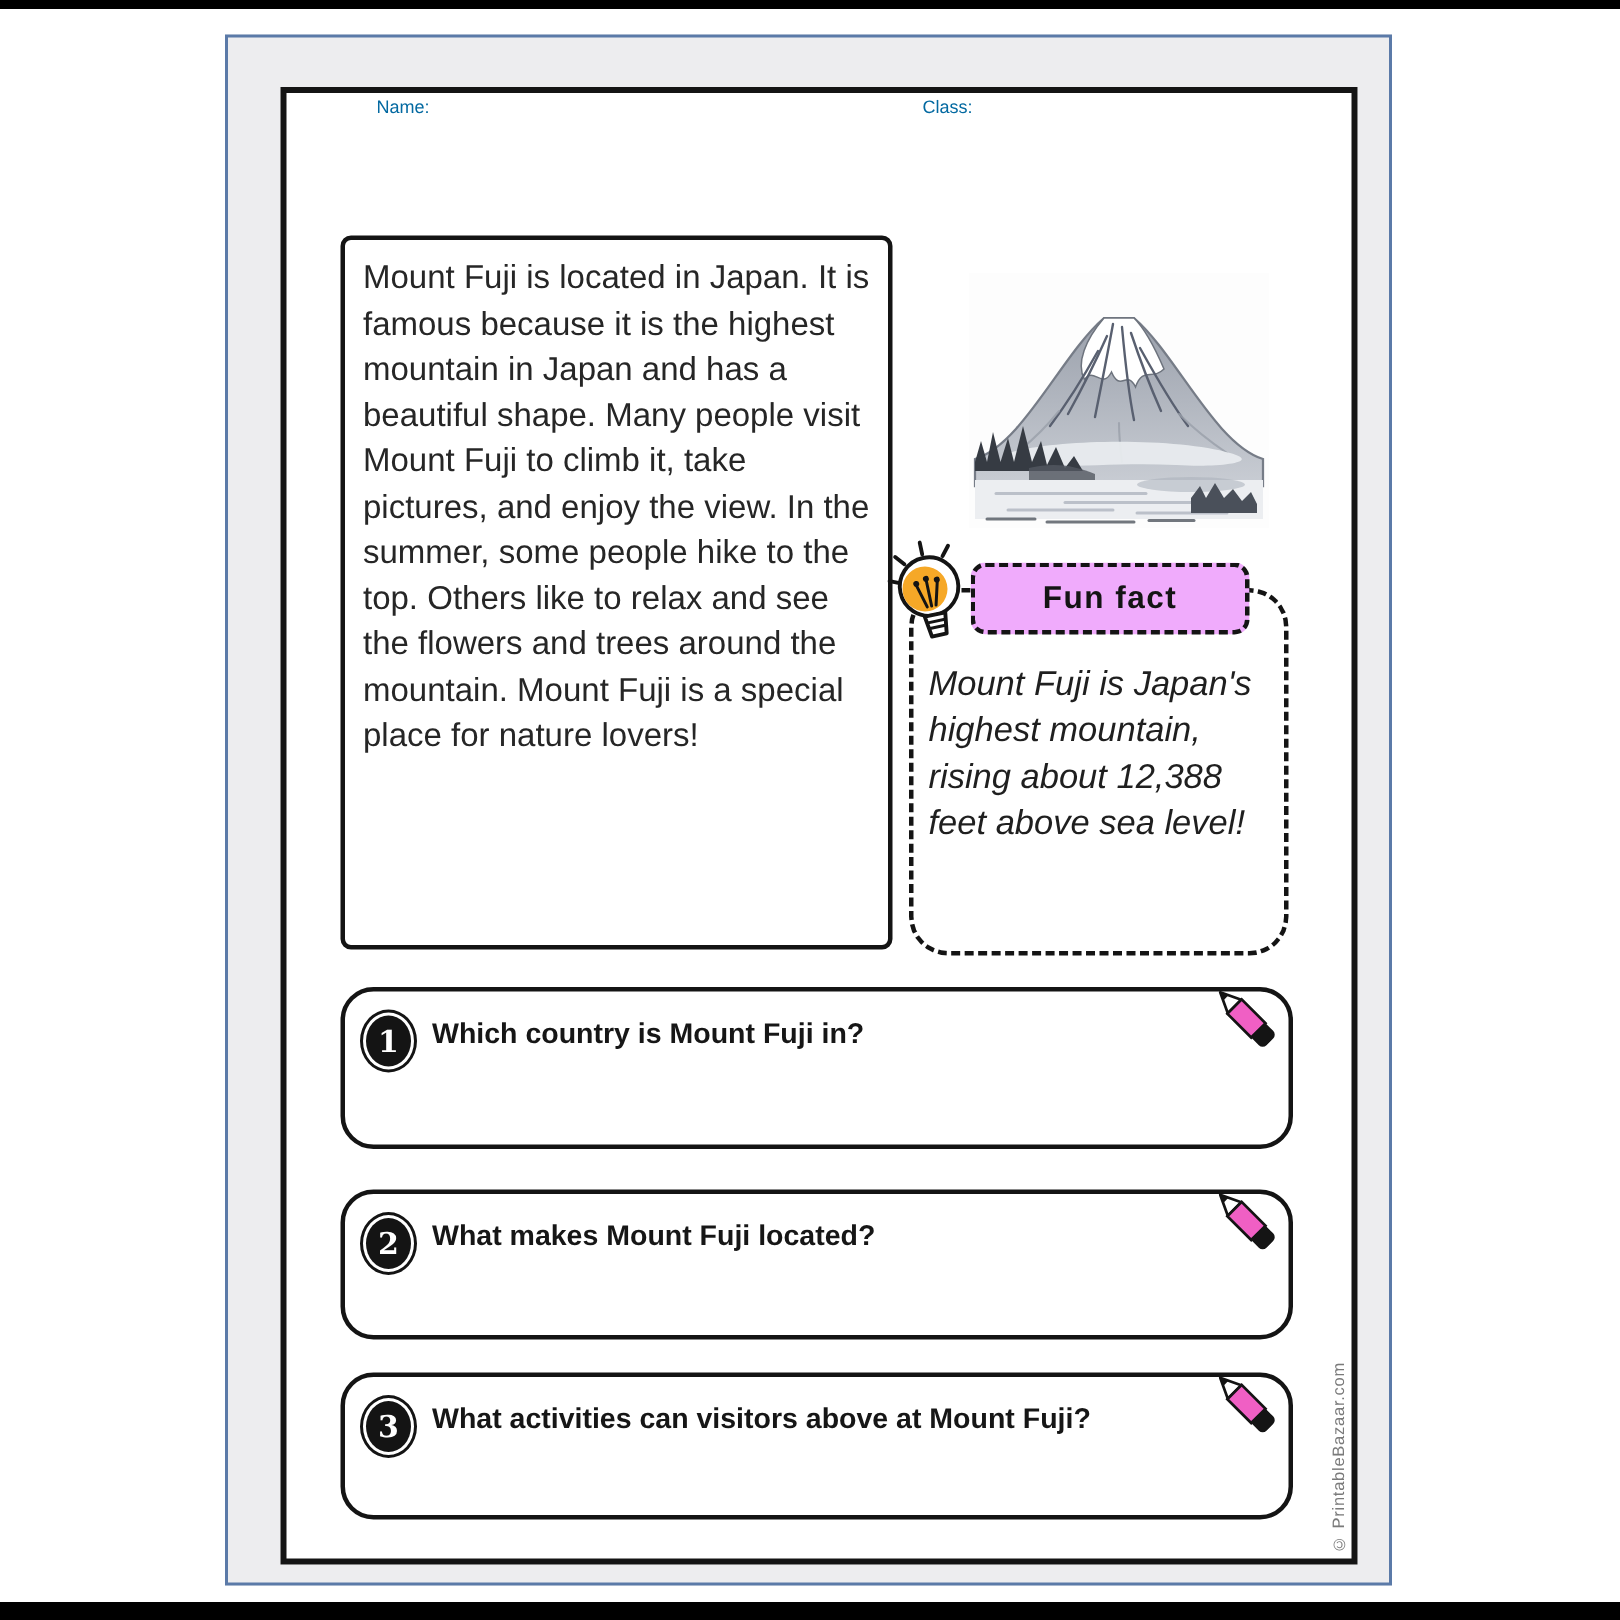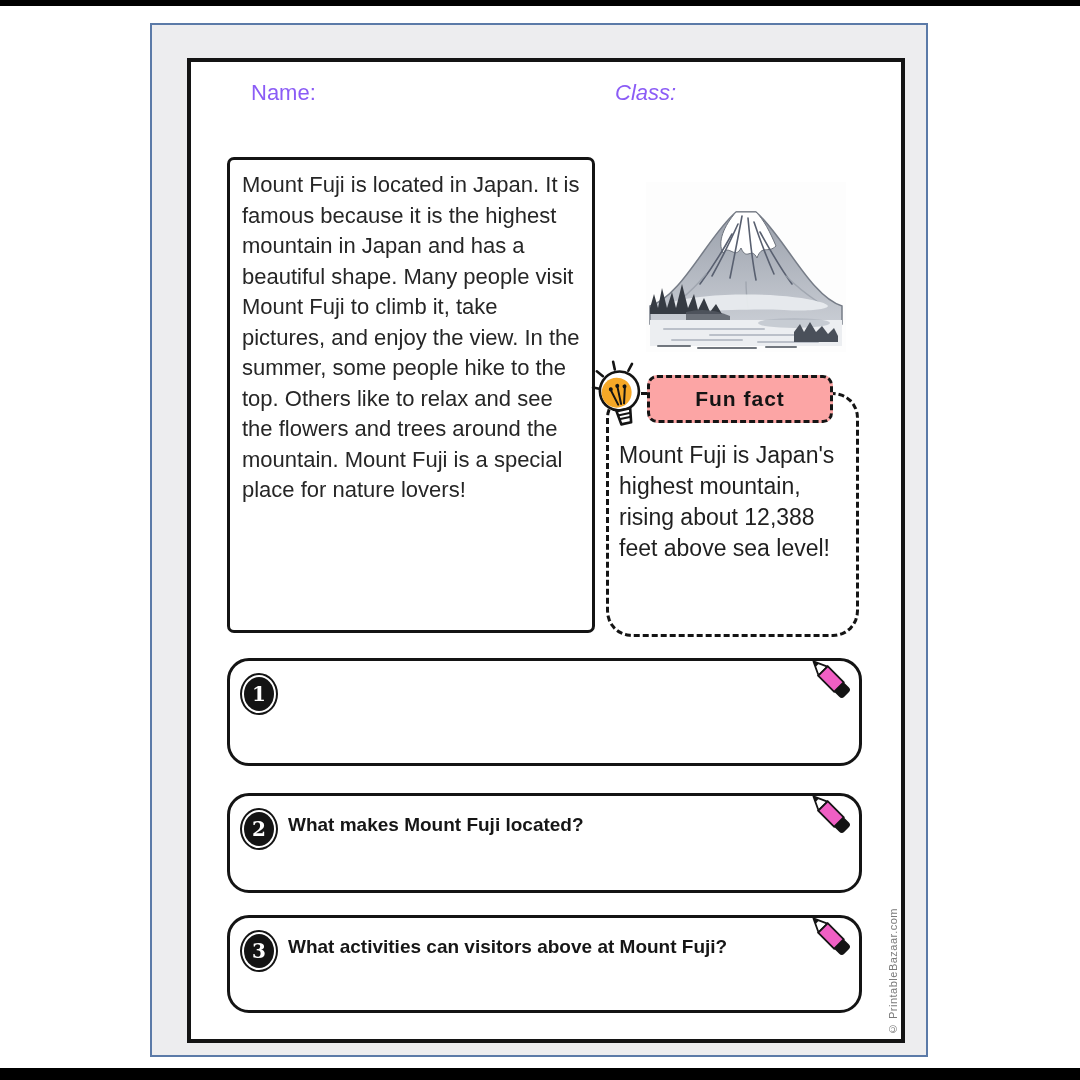--- a/index.html
+++ b/index.html
@@ -13,50 +13,50 @@
 
   .page{
     position:absolute;left:150px;top:23px;width:778px;height:1034px;
     background:#ededef;border:2px solid #5b7aa8;box-sizing:border-box;
   }
   .frame{
     position:absolute;left:35px;top:33px;width:710px;height:977px;
     background:#ffffff;border:4px solid #141414;box-sizing:content-box;
   }
   
-  .field-label{position:absolute;top:18px;font-size:22px;color:#8b5cf6;}
+  .field-label{position:absolute;top:2px;font-size:12px;color:#0369a1;}
   .name-label{left:60px;}
-  .class-label{left:424px;font-style:italic;}
+  .class-label{left:424px;}
   .page-title{
     position:absolute;left:0;top:22px;width:100%;text-align:center;
     font-size:46px;font-weight:400;letter-spacing:2px;color:#1c1c1c;
   }
   
   .passage-box{
     position:absolute;left:36px;top:95px;width:368px;height:476px;
     border:3px solid #141414;border-radius:7px;box-sizing:border-box;background:#fff;
   }
   .passage-box p{margin:10px 12px;font-size:22px;line-height:30.5px;color:#262626;}
   
   .mountain{position:absolute;left:455px;top:120px;width:200px;height:170px;}
   
   .funfact-big{
     position:absolute;left:415px;top:330px;width:253px;height:245px;
     border:3px dashed #141414;border-radius:26px;box-sizing:border-box;background:#fff;z-index:1;
   }
   .funfact-label{
     position:absolute;left:456px;top:313px;width:186px;height:48px;
-    border:3px dashed #141414;border-radius:10px;box-sizing:border-box;background:#fca5a5;z-index:3;
+    border:3px dashed #141414;border-radius:10px;box-sizing:border-box;background:#f0abfc;z-index:3;
     display:flex;align-items:center;justify-content:center;
     font-size:21px;font-weight:700;letter-spacing:1px;
   }
   .bulb{position:absolute;left:396px;top:296px;width:66px;height:72px;z-index:4;}
   .funfact-text{
     position:absolute;left:428px;top:378px;width:218px;z-index:2;
-    font-size:23px;line-height:31px;color:#1f1f1f;
+    font-style:italic;font-size:23px;line-height:31px;color:#1f1f1f;
   }
   
   .qbox{
     position:absolute;left:36px;width:635px;
     border:3px solid #141414;border-radius:22px;box-sizing:border-box;background:#fff;
   }
   .qbox.q1{top:596px;height:108px;}
   .qbox.q2{top:731px;height:100px;}
   .qbox.q3{top:853px;height:98px;}
   .badge{
@@ -172,20 +172,21 @@
         </g>
       </g>
     </svg>
 
     <div class="funfact-text">Mount Fuji is Japan's highest mountain, rising about 12,388 feet above sea level!</div>
 
     <div class="qbox q1">
       <span class="badge">
         <span class="badge-inner">1</span>
       </span>
+      <span class="qtext">Which country is Mount Fuji in?</span>
       <svg class="pencil" viewBox="0 0 60 60">
         <g transform="rotate(45 30 30)">
           <polygon points="4,30 19,23 19,37" fill="#ffffff" stroke="#141414" stroke-width="2" stroke-linejoin="round"></polygon>
           <polygon points="4,30 10,27.3 10,32.7" fill="#141414"></polygon>
           <rect x="19" y="22.5" width="25" height="15" fill="#f05fc4" stroke="#141414" stroke-width="2"></rect>
           <path d="M44,22.5 h8 a4,4 0 0 1 4,4 v7 a4,4 0 0 1 -4,4 h-8 z" fill="#141414"></path>
         </g>
       </svg>
       <div class="answer-space"></div>
     </div>

